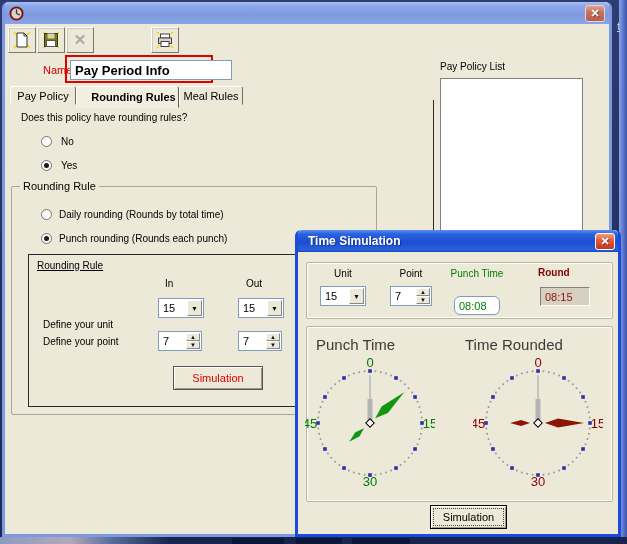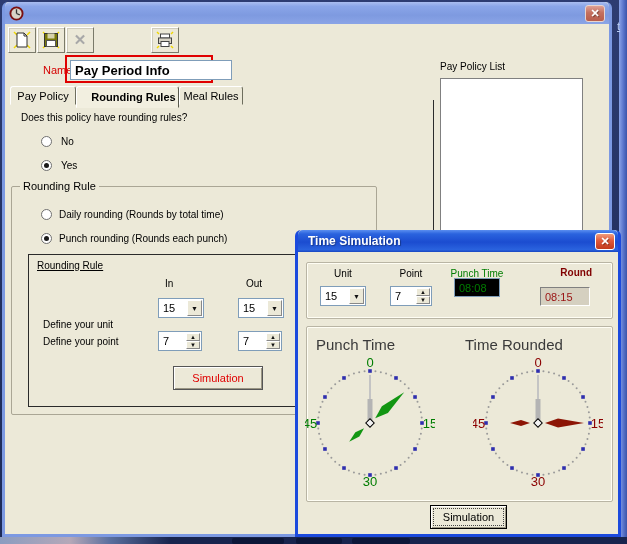--- a/index.html
+++ b/index.html
@@ -218,34 +218,34 @@
     <span style="margin-left:6px;">Time Simulation</span>
     <span class="closebtn" id="sim-close">
         <span>✕</span>
       </span>
   </div>
 
   <div class="etched" style="left:8px;top:32px;width:307px;height:57px;"></div>
   <div class="abs txt" style="left:22px;top:38px;width:46px;text-align:center;">Unit</div>
   <div class="abs txt" style="left:92px;top:38px;width:42px;text-align:center;">Point</div>
   <div class="abs txt" style="left:150px;top:38px;width:58px;text-align:center;color:#007d00;">Punch Time</div>
-  <div class="abs txt" style="left:240px;top:37px;width:54px;text-align:right;color:#800000;font-weight:bold;">Round</div>
+  <div class="abs txt" style="left:240px;top:37px;width:54px;text-align:left;color:#800000;font-weight:bold;">Round</div>
 
   <div class="combo" style="left:22px;top:56px;width:46px;height:20px;">
     <span class="combo-val">15</span>
     <span class="combo-btn">▼</span>
   </div>
   <div class="spinbox" style="left:92px;top:56px;width:42px;height:20px;">
     <span class="spin-val">7</span>
     <span class="spin-btns">
         <span>▲</span>
         <span>▼</span>
       </span>
   </div>
-  <div class="fieldbox" style="left:156px;top:48px;width:46px;height:19px;background:#000000;color:#007d00;">
+  <div class="fieldbox" style="left:156px;top:66px;width:46px;height:19px;background:#ffffff;color:#007d00;border-radius:6px;">
     <span>08:08</span>
   </div>
   <div class="fieldbox" style="left:242px;top:57px;width:50px;height:19px;background:#d5d0c0;color:#991111;border-color:#808080 #fff #fff #808080;">
     <span>08:15</span>
   </div>
 
   <div class="etched" style="left:8px;top:96px;width:307px;height:176px;"></div>
   <div class="clock-title" style="left:18px;top:106px;">Punch Time</div>
   <div class="clock-title" style="left:167px;top:106px;">Time Rounded</div>
 

